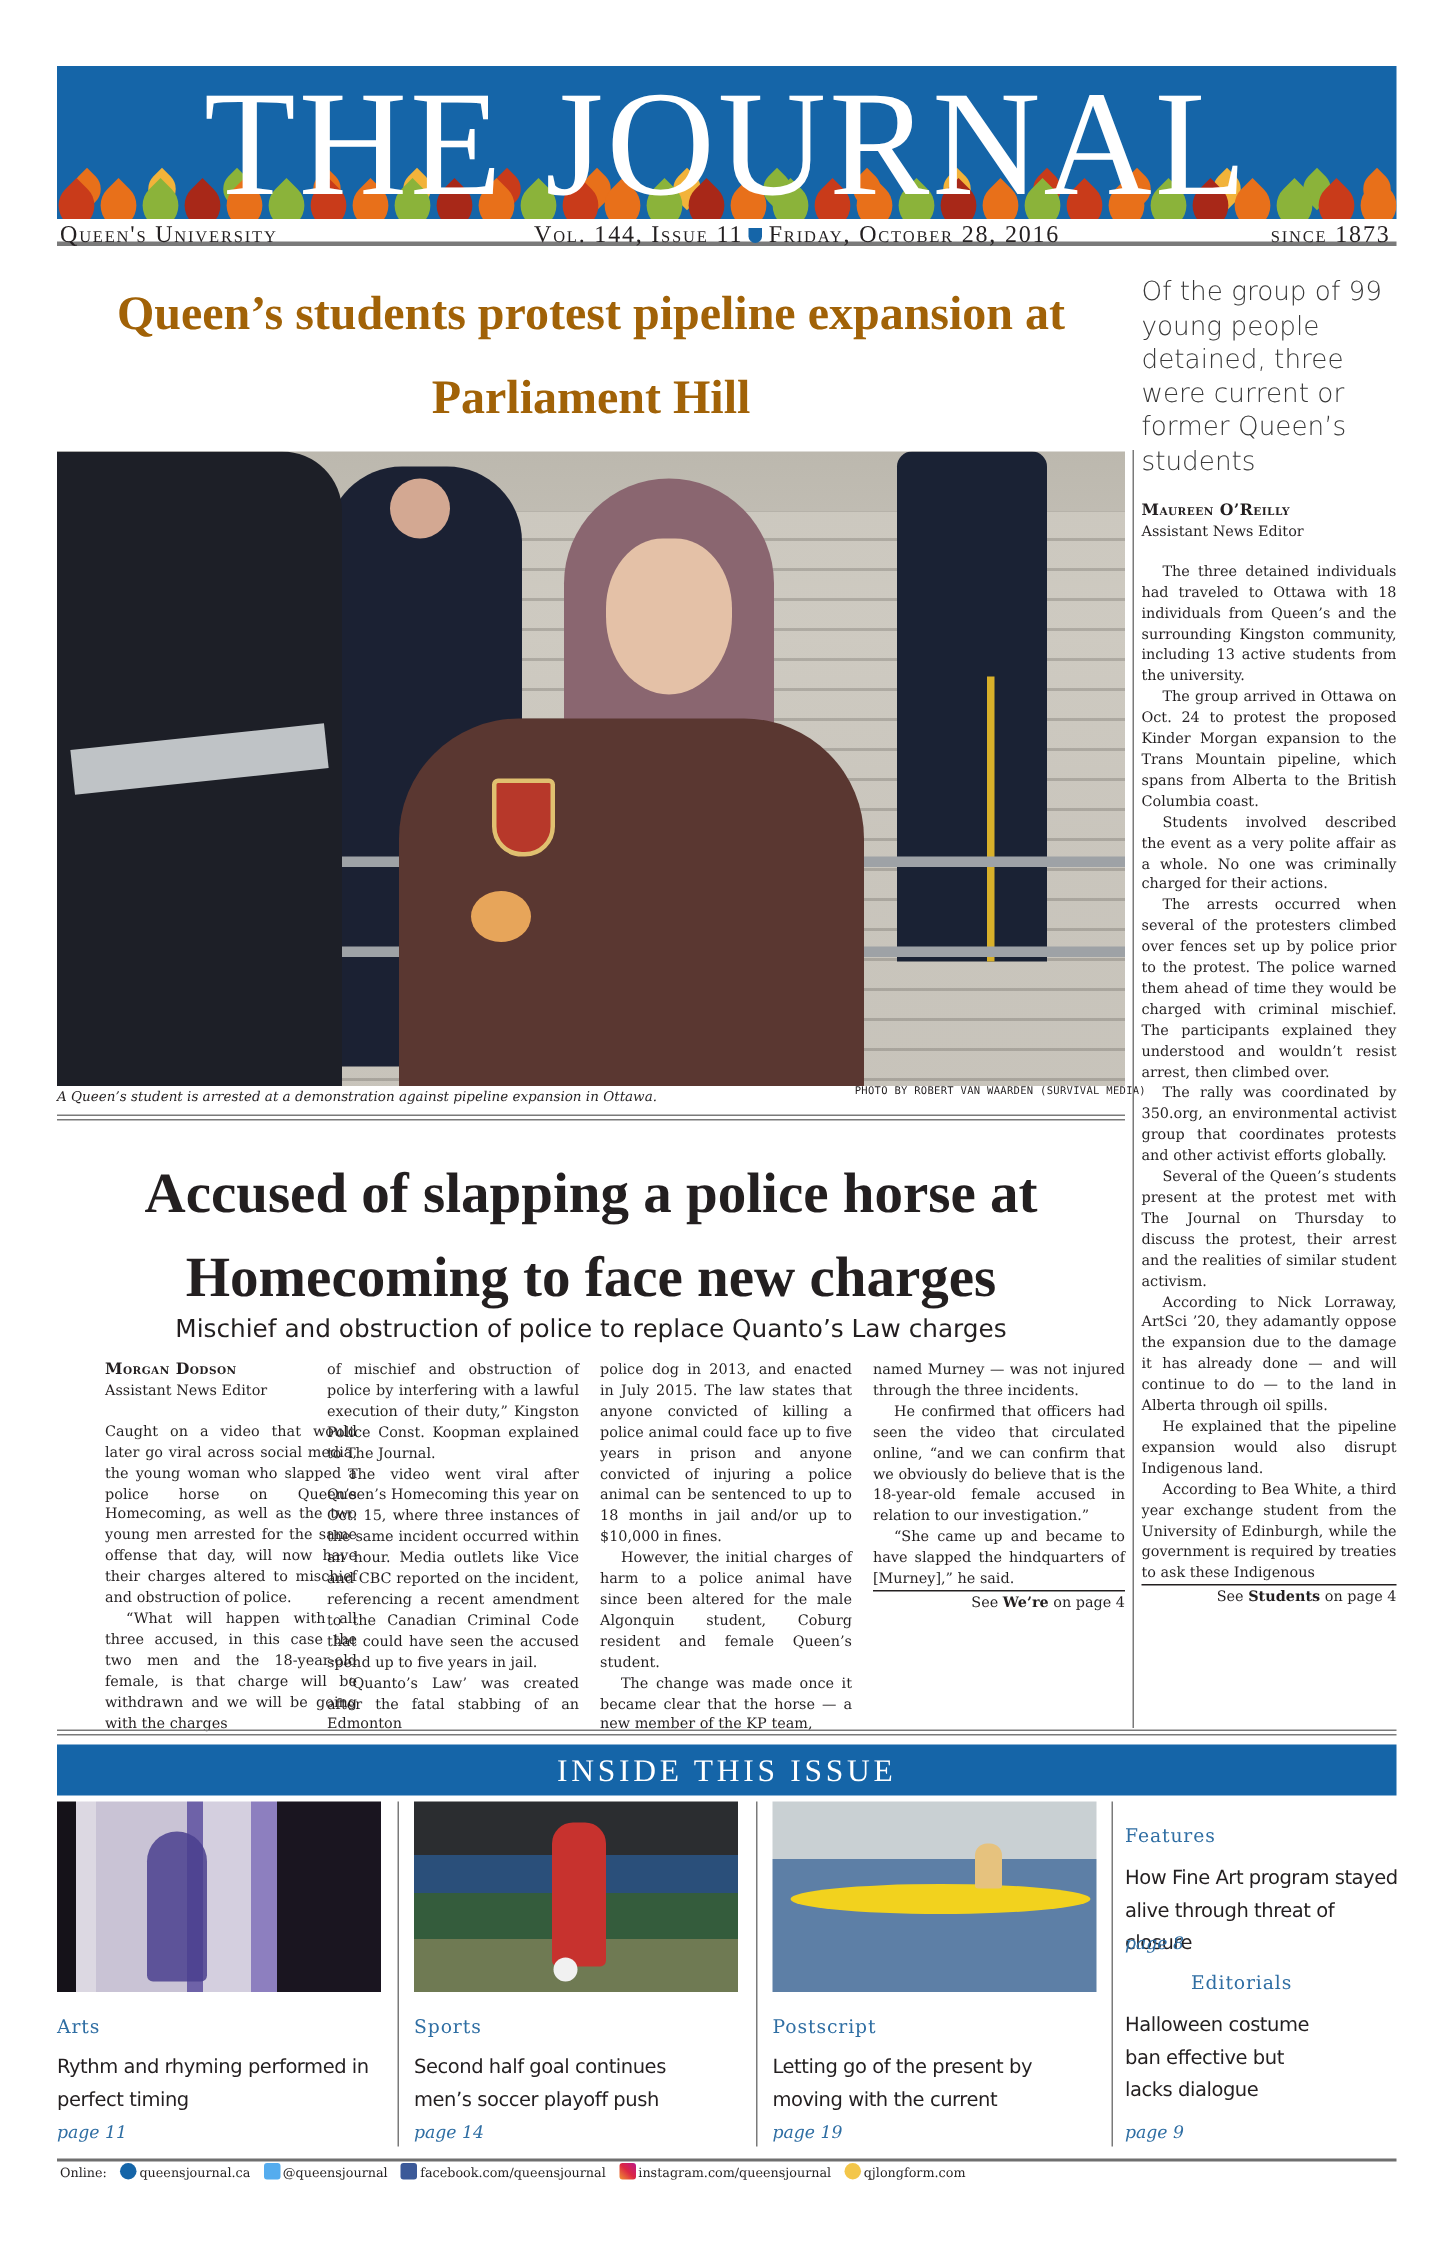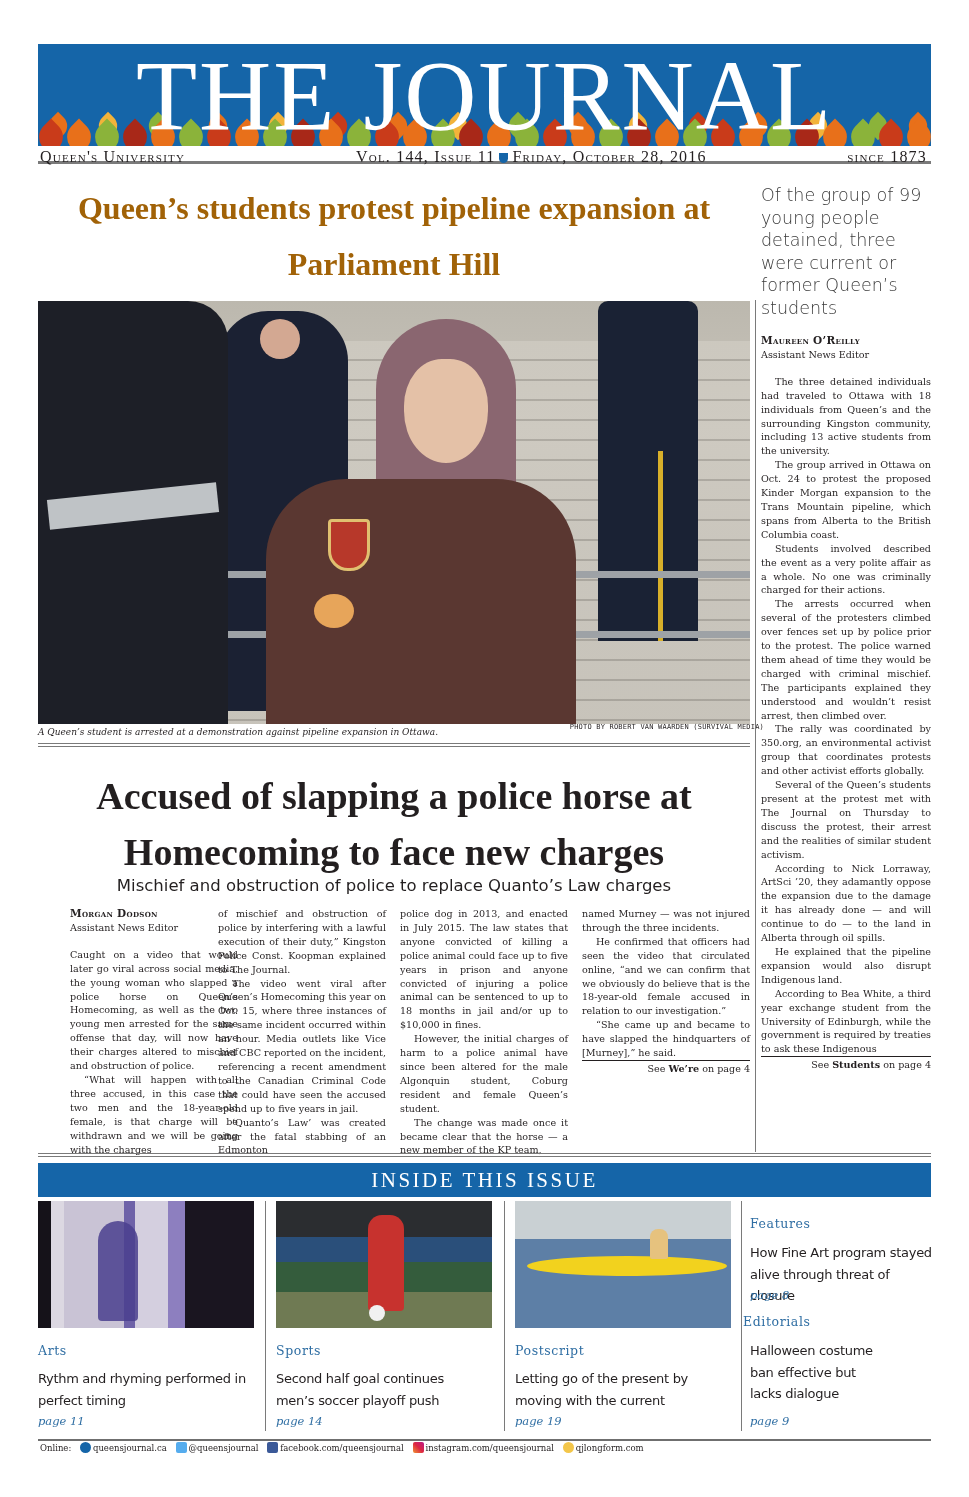--- a/index.html
+++ b/index.html
@@ -255,21 +255,21 @@
 <div class="teaser-page" style="left:276px;top:1414px">page 14</div>
 
 <div class="teaser-label" style="left:515px;top:1343px">Postscript</div>
 <div class="teaser-title" style="left:515px;top:1368px;width:200px">Letting go of the present by moving with the current</div>
 <div class="teaser-page" style="left:515px;top:1414px">page 19</div>
 
 <div class="teaser-label" style="left:750px;top:1216px">Features</div>
 <div class="teaser-title" style="left:750px;top:1242px;width:185px">How Fine Art program stayed alive through threat of closure</div>
 <div class="teaser-page" style="left:750px;top:1288px">page 8</div>
 
-<div class="teaser-label" style="left:743px;top:1314px">Editorials</div>
+<div class="teaser-label" style="left:794px;top:1314px">Editorials</div>
 <div class="teaser-title" style="left:750px;top:1340px;width:130px">Halloween costume ban effective but lacks dialogue</div>
 <div class="teaser-page" style="left:750px;top:1414px">page 9</div>
 
 <div class="footer-rule"></div>
 <div class="footer">
   <span>Online:</span>
   <span class="ic ic-qj"></span><span>queensjournal.ca</span>
   <span class="ic ic-tw"></span><span>@queensjournal</span>
   <span class="ic ic-fb"></span><span>facebook.com/queensjournal</span>
   <span class="ic ic-ig"></span><span>instagram.com/queensjournal</span>

